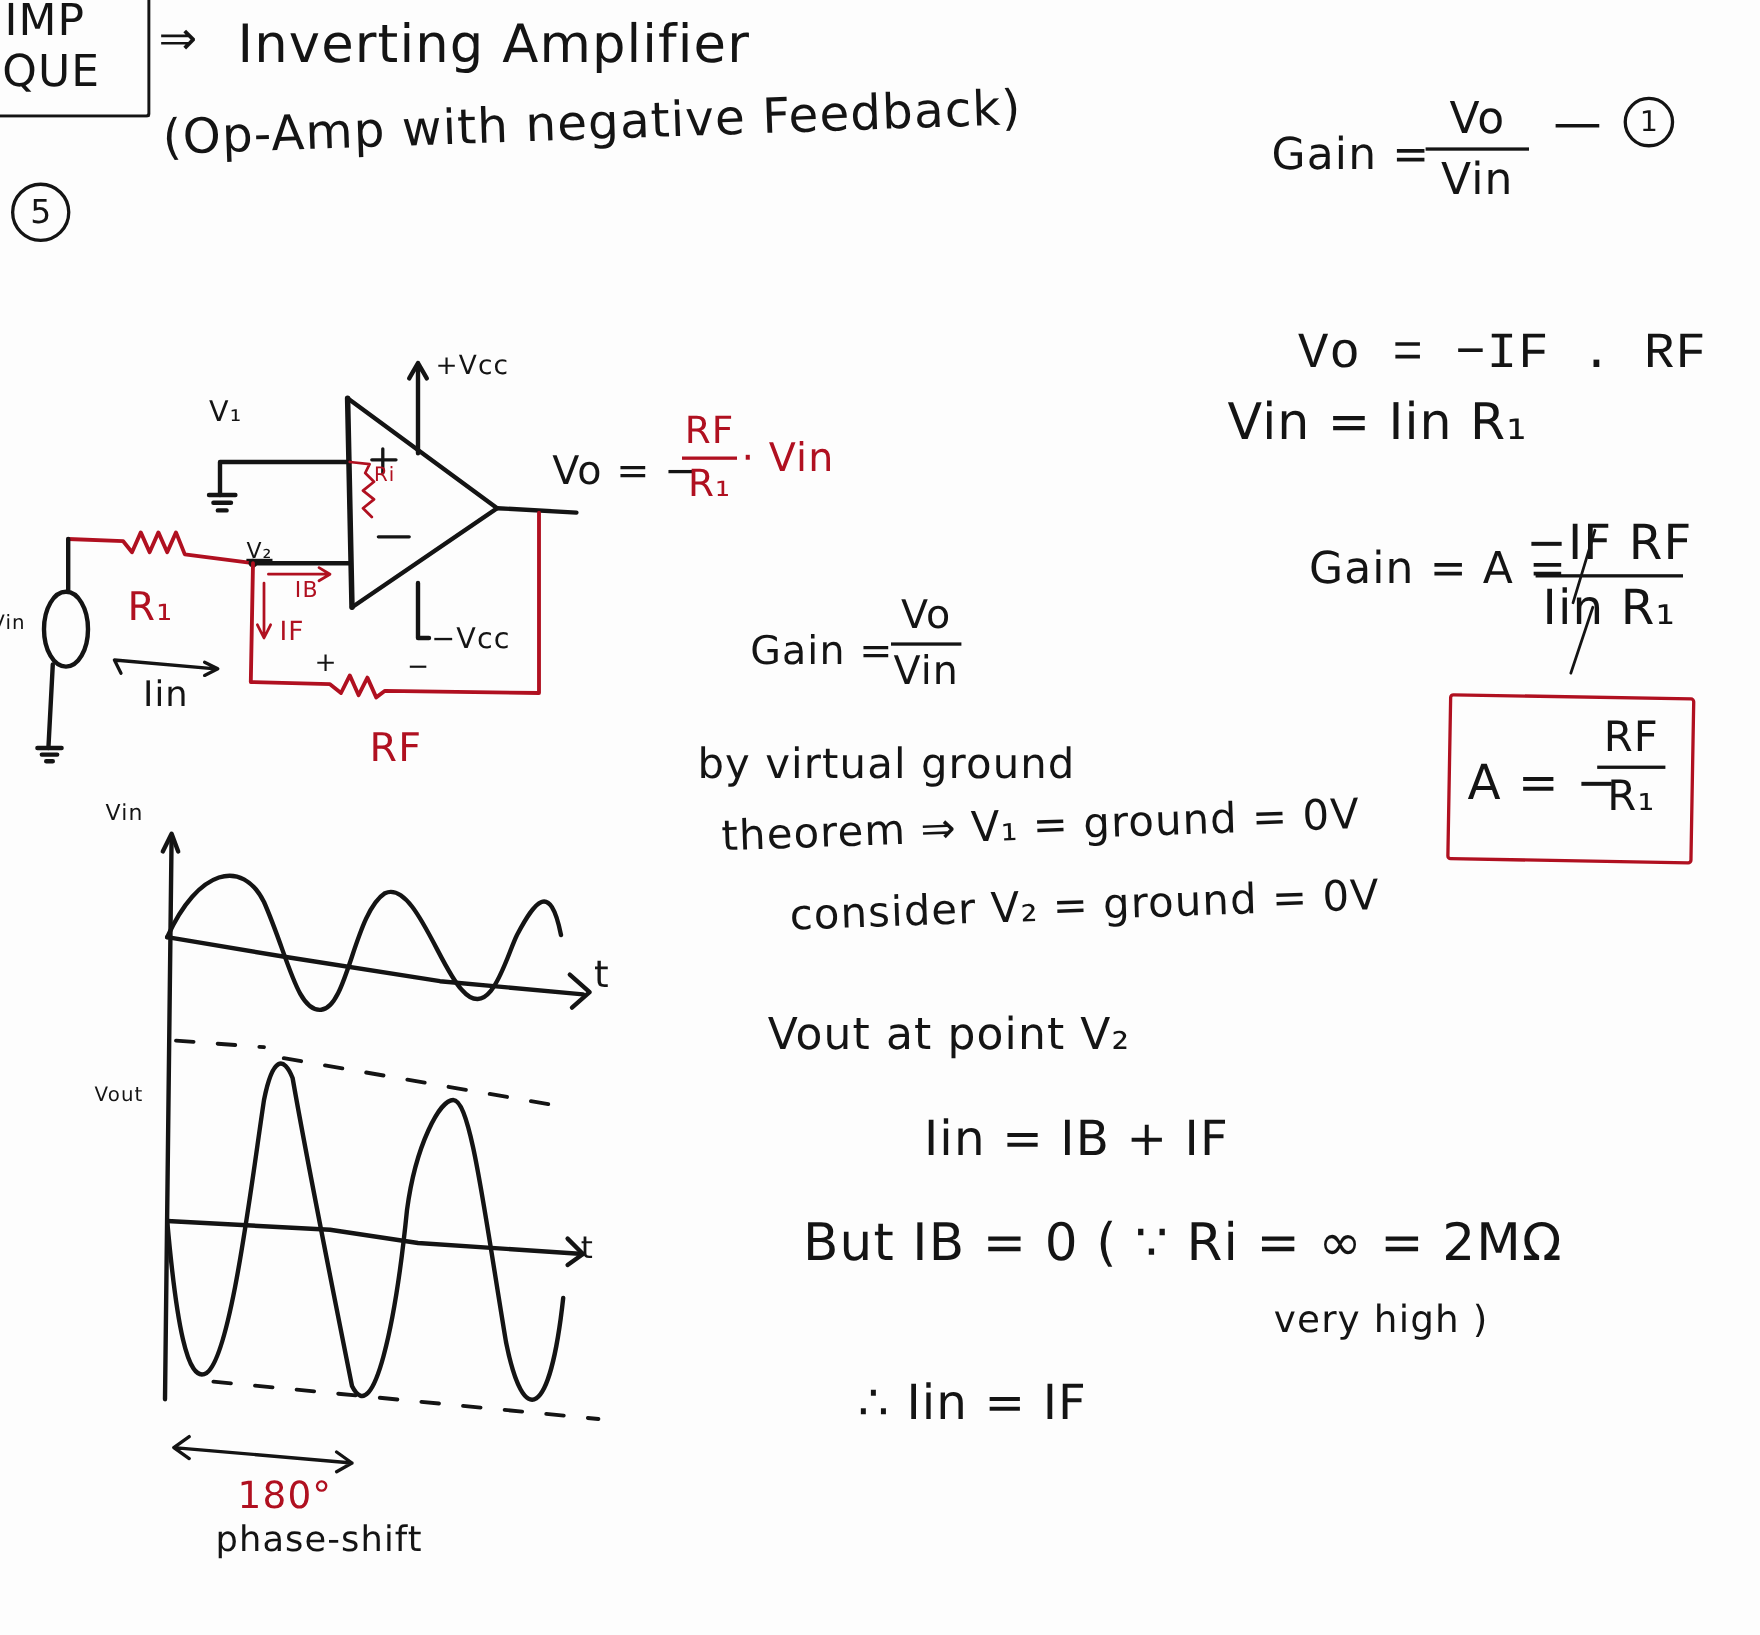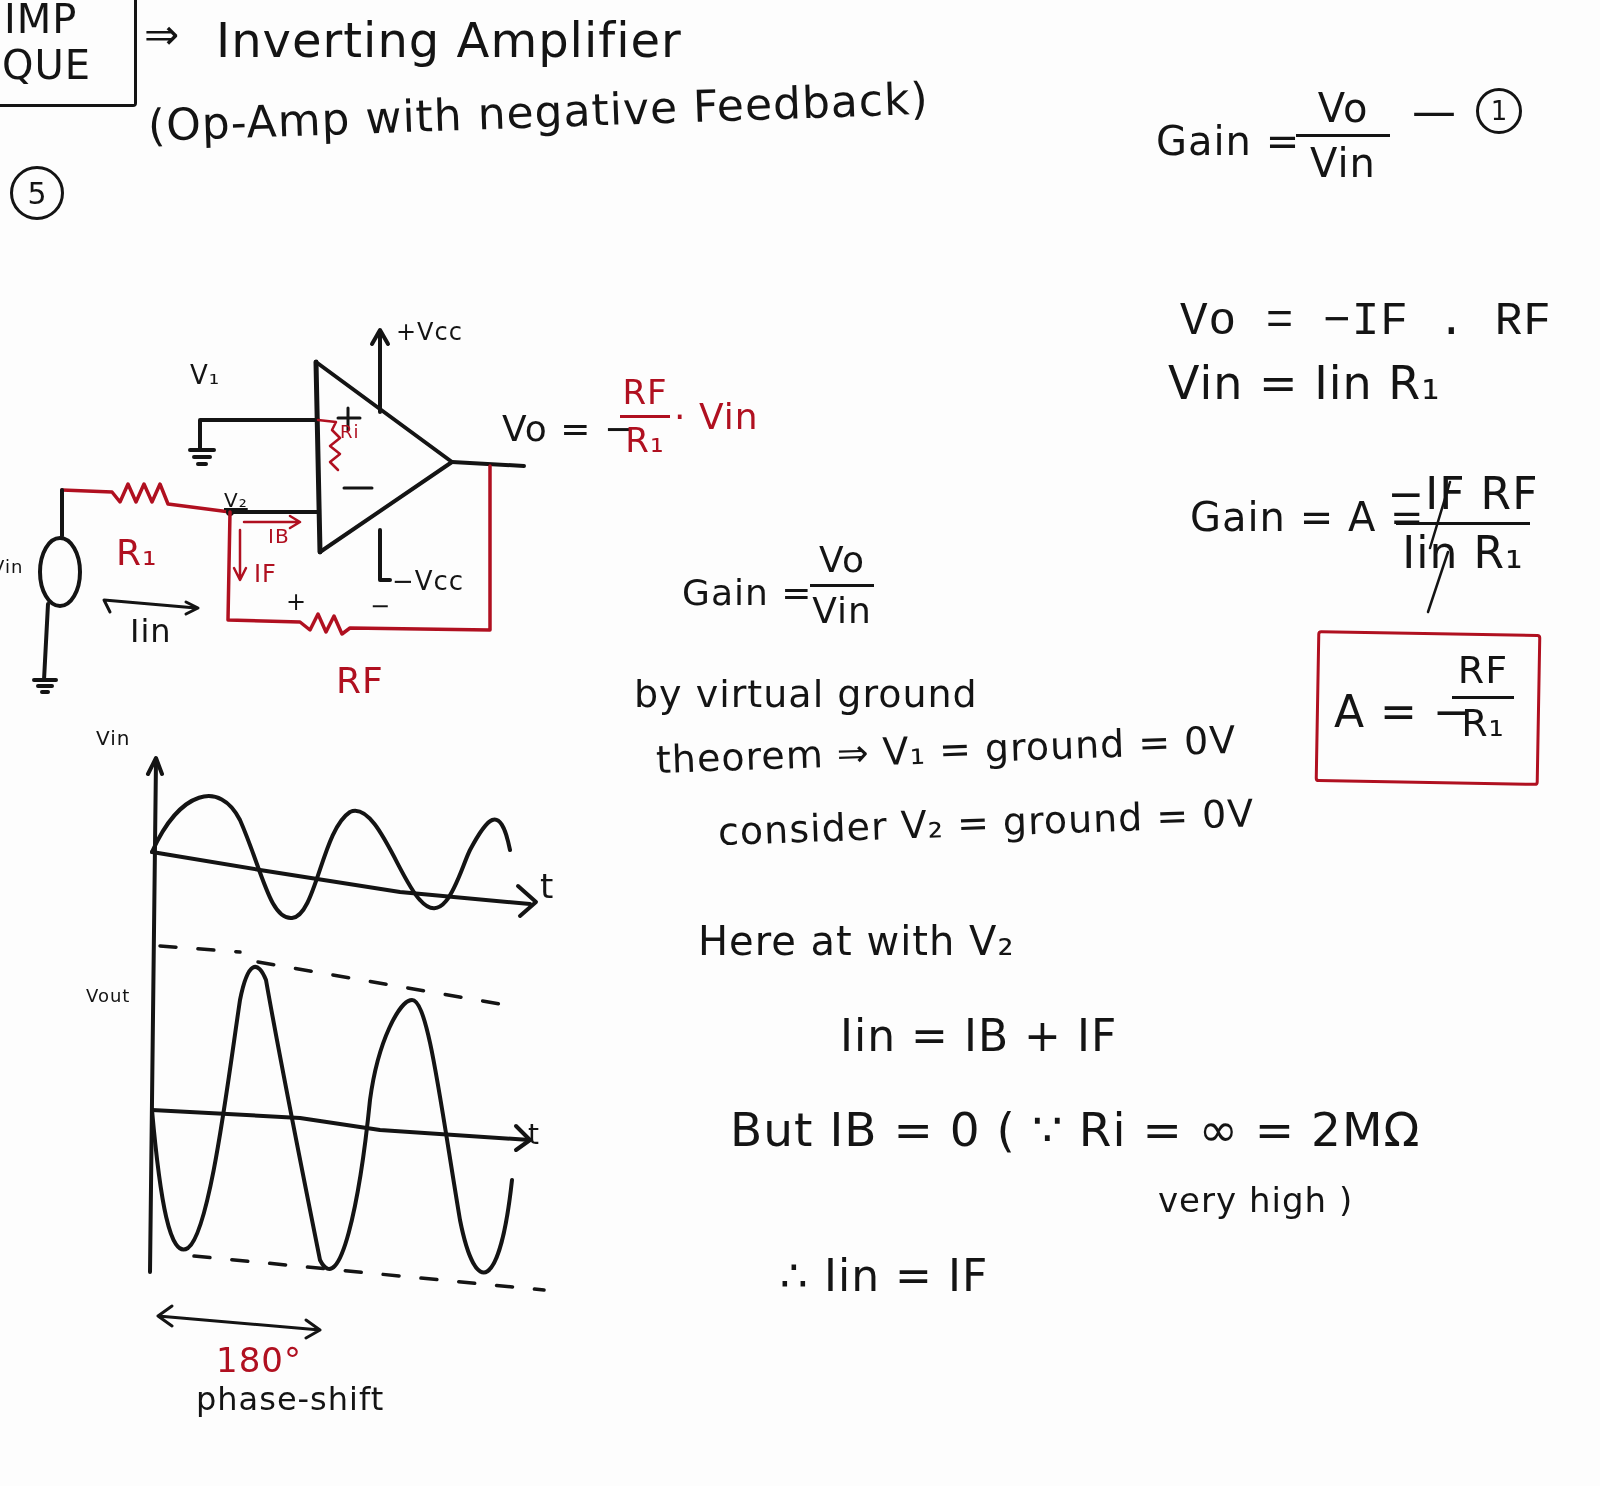--- a/index.html
+++ b/index.html
@@ -36,21 +36,21 @@
 <div class="hw" style="left:1156px; top:118px; font-size:40px;">Gain =</div>
 <div class="frac hw" style="left:1296px; top:86px; font-size:40px; width:94px;">
   <span class="num">Vo</span>
   <span class="bar"></span>
   <span class="den">Vin</span>
 </div>
 <div class="hw" style="left:1412px; top:86px; font-size:44px;">—</div>
 <div class="hw circled" style="left:1476px; top:88px; width:40px; height:40px; font-size:26px; letter-spacing:0;">1</div>
 
 <div class="hw" style="left:1180px; top:296px; font-size:46px;font-family:Liberation Mono, monospace;">Vo = −IF . RF</div>
-<div class="hw" style="left:1168px; top:356px; font-size:46px;">Vin = Iin R₁</div>
+<div class="hw" style="left:1116px; top:356px; font-size:46px;">Vin = Iin R₁</div>
 
 <div class="hw" style="left:1190px; top:494px; font-size:40px;">Gain = A =</div>
 <div class="frac hw" style="left:1396px; top:470px; font-size:44px; width:134px;">
   <span class="num">−IF RF</span>
   <span class="bar"></span>
   <span class="den">Iin R₁</span>
 </div>
 <svg width="1600" height="1486">
   <line class="stroke" x1="1450" y1="482" x2="1430" y2="548" style="stroke-width:2.5"></line>
   <line class="stroke" x1="1448" y1="552" x2="1428" y2="612" style="stroke-width:2.5"></line>
@@ -126,21 +126,21 @@
 
 <div class="hw" style="left:682px; top:572px; font-size:36px;">Gain =</div>
 <div class="frac hw" style="left:810px; top:540px; font-size:36px; width:64px;">
   <span class="num">Vo</span>
   <span class="bar"></span>
   <span class="den">Vin</span>
 </div>
 <div class="hw" style="left:634px; top:672px; font-size:38px;">by virtual ground</div>
 <div class="hw" style="left:656px; top:738px; font-size:38px; transform:rotate(-2deg); transform-origin:left;">theorem ⇒  V₁ = ground = 0V</div>
 <div class="hw" style="left:718px; top:810px; font-size:38px; transform:rotate(-2deg); transform-origin:left;">consider  V₂ = ground = 0V</div>
-<div class="hw" style="left:698px; top:918px; font-size:40px;">Here at with V₂</div>
+<div class="hw" style="left:698px; top:918px; font-size:40px;">Vout at point V₂</div>
 <div class="hw" style="left:840px; top:1010px; font-size:44px;">Iin = IB + IF</div>
 <div class="hw" style="left:730px; top:1102px; font-size:47px;">But  IB = 0  ( ∵ Ri = ∞ = 2MΩ</div>
 <div class="hw" style="left:1158px; top:1180px; font-size:34px;">very high )</div>
 <div class="hw" style="left:780px; top:1250px; font-size:44px;">∴  Iin = IF</div>
 
 <svg width="1600" height="1486">
 
   <path class="stroke" d="M156 760 L150 1272"></path>
   <path class="stroke" d="M148 774 L156 758 L162 774"></path>
   <path class="stroke" d="M152 852 L260 870 L400 892 L530 904"></path>

